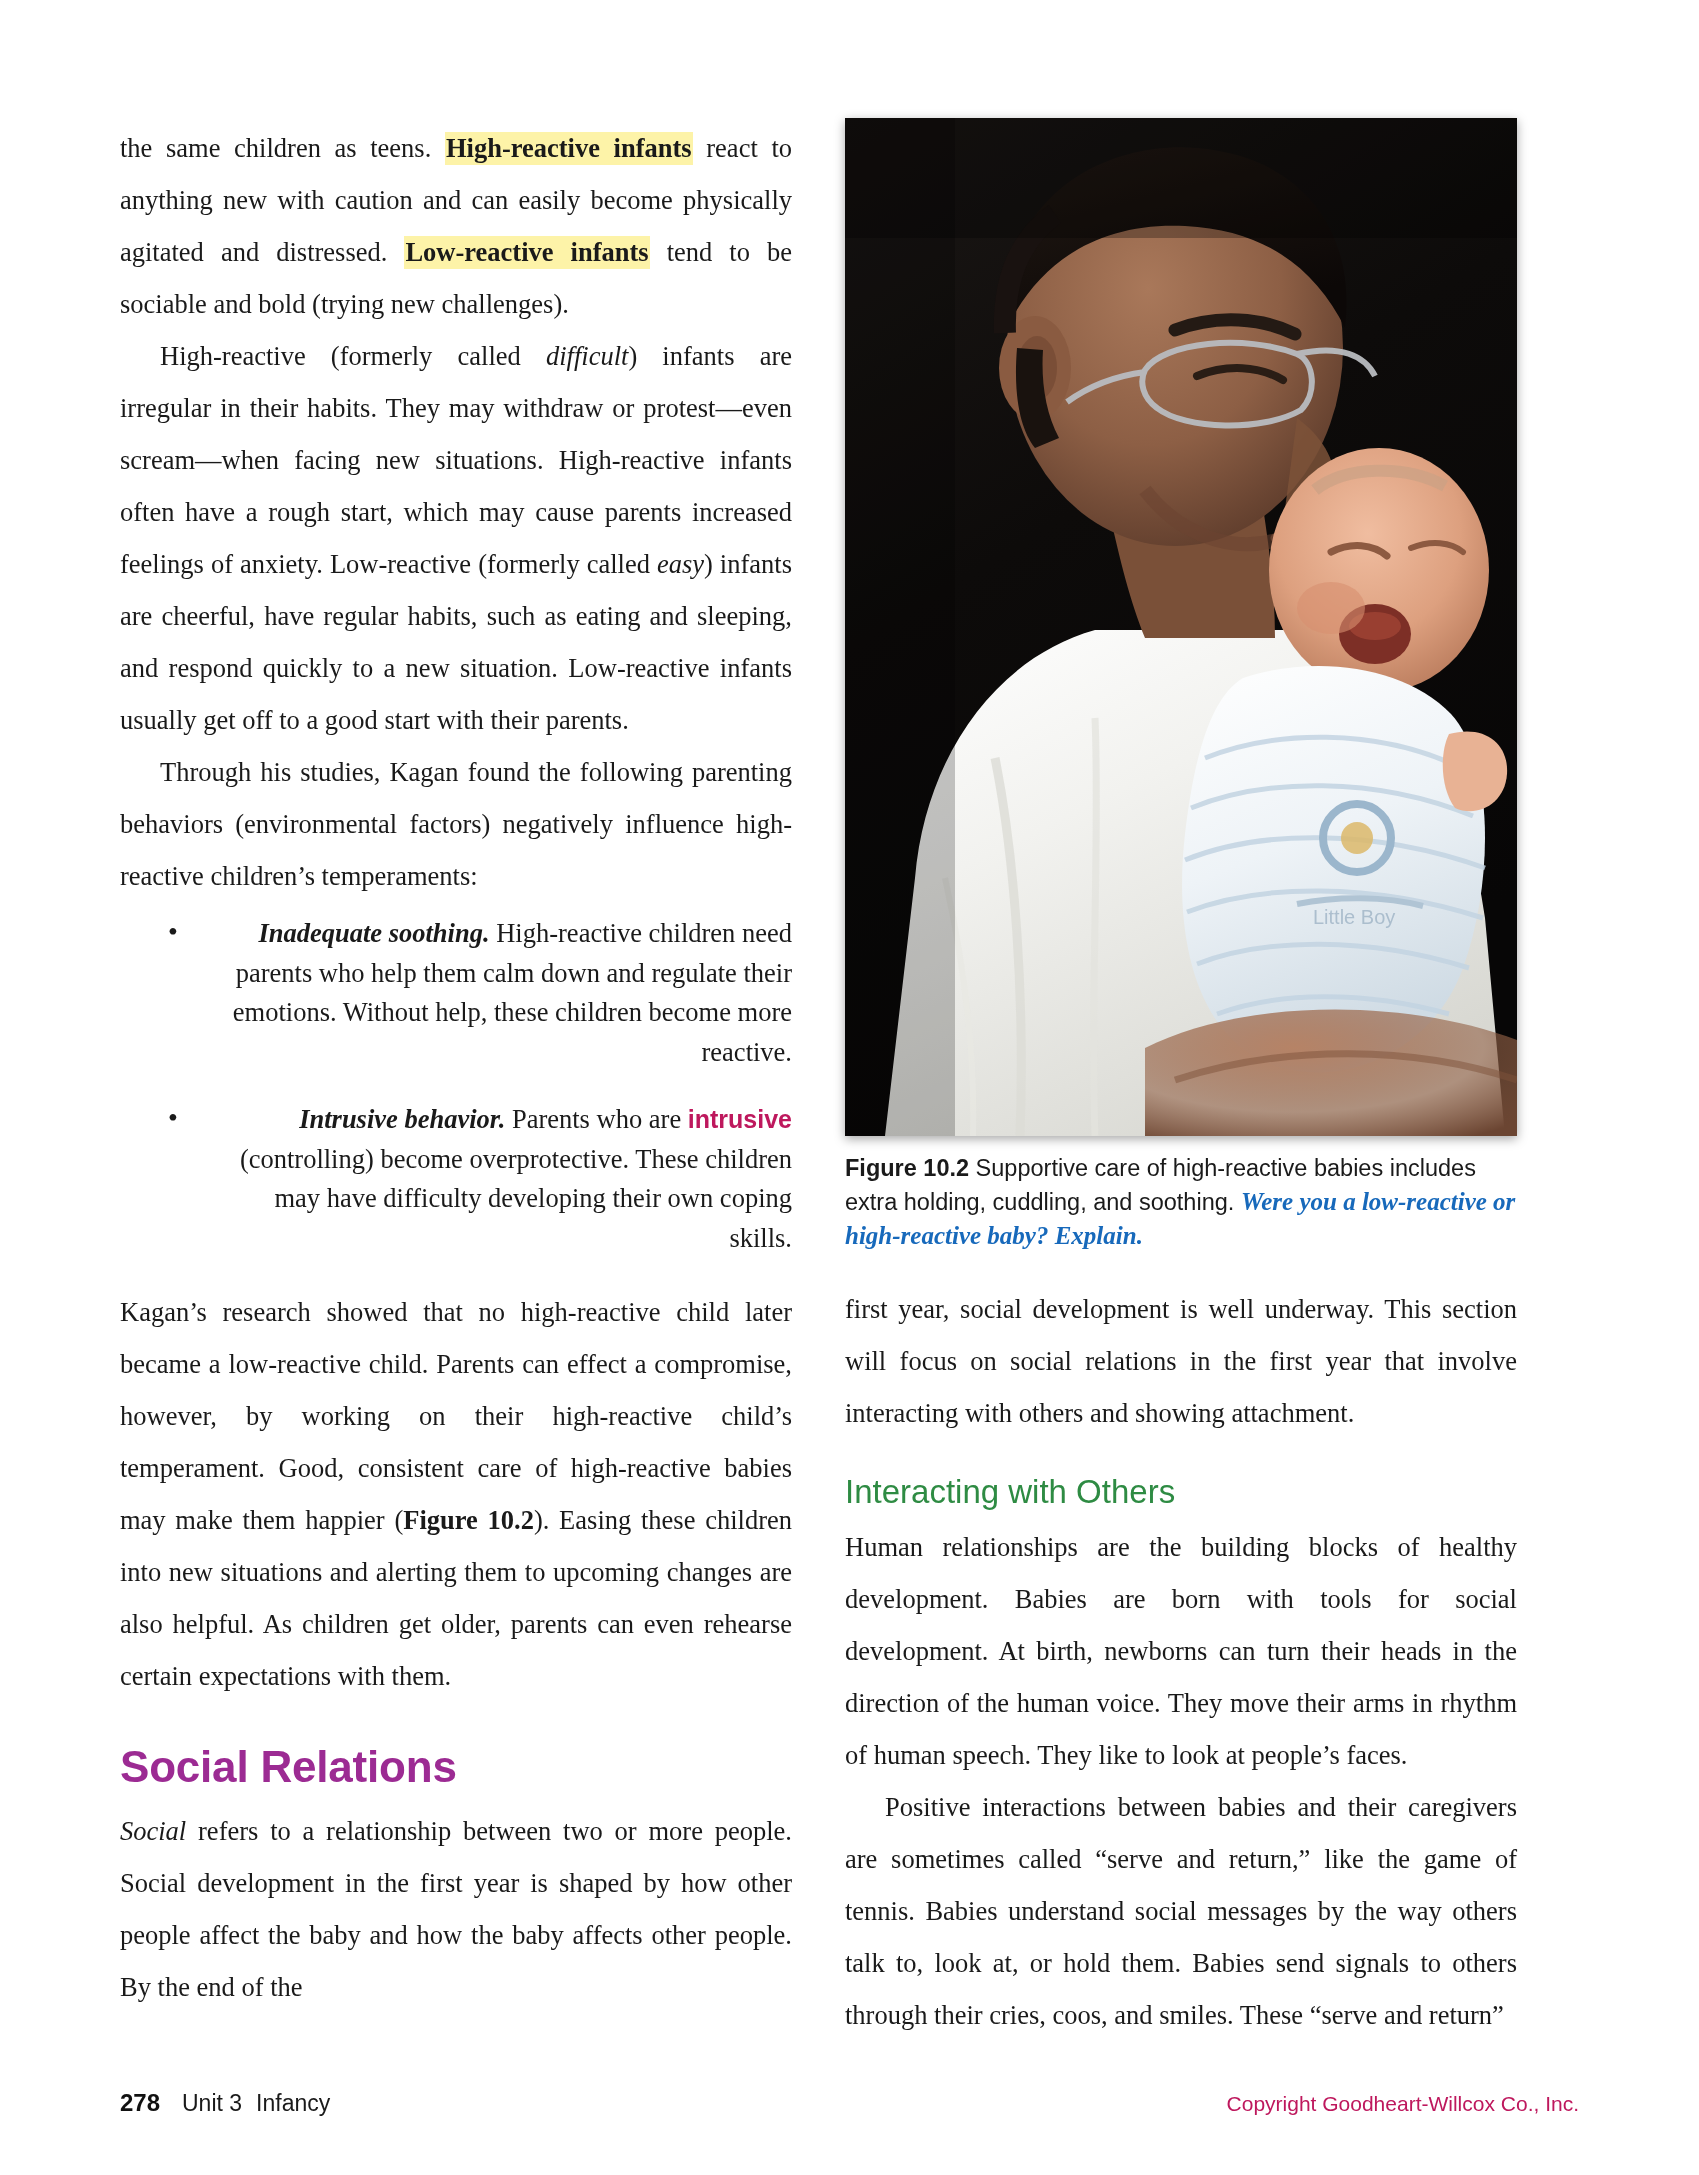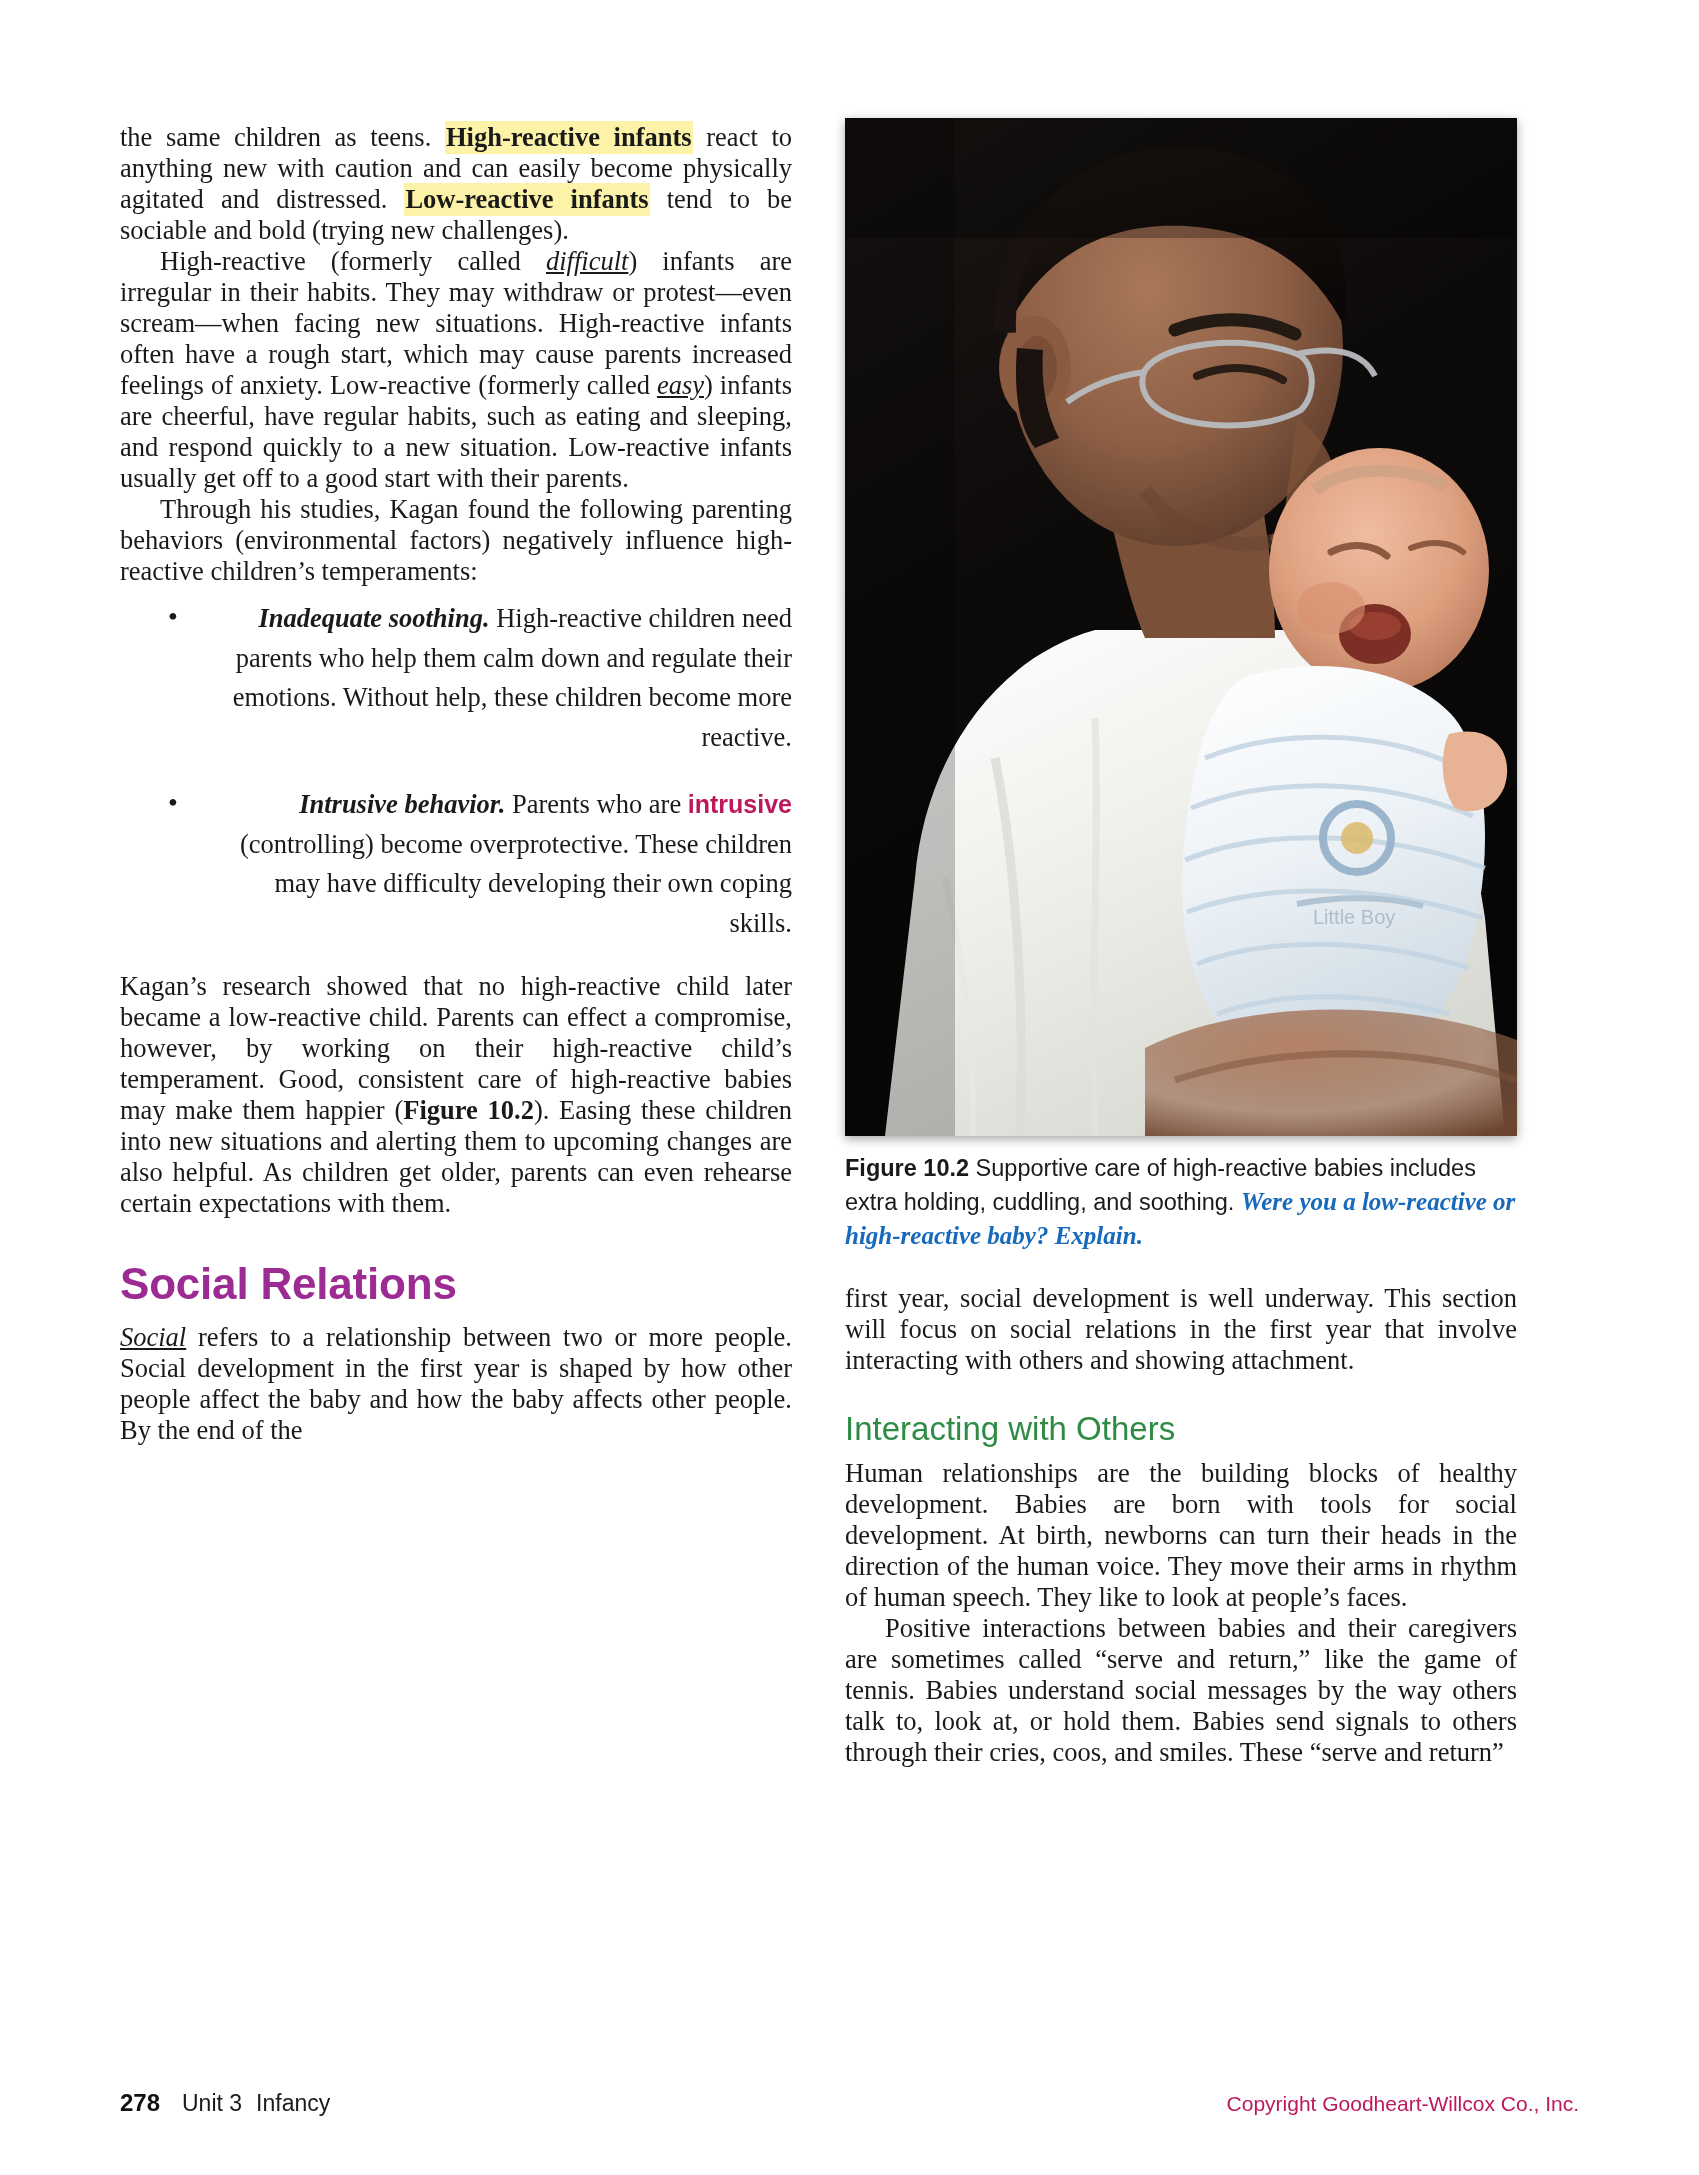--- a/index.html
+++ b/index.html
@@ -27,35 +27,35 @@
   .col {
     position: absolute;
     width: 672px;
   }
   .col-left  { left: 120px; top: 122px; }
 
   
   .body-p {
     font-family: "Liberation Serif", serif;
     font-size: 26.5px;
-    line-height: 31px;
+    line-height: 52px;
     color: #1a1a1a;
     text-align: justify;
     margin: 0;
     hyphens: manual;
   }
   .body-p + .body-p { text-indent: 40px; }
   .noindent { text-indent: 0 !important; }
 
   .hl {
     background: #fdf3a8;
     font-weight: bold;
     padding: 1px 1px 2px 1px;
   }
-  .it { font-style: italic; text-decoration: underline; }
+  .it { font-style: italic; }
   .bterm {
     font-family: "Liberation Sans", sans-serif;
     font-weight: bold;
     color: #be185d;
     font-size: 25px;
   }
   .boldref { font-weight: bold; }
 
   
   ul.kagan-list {

